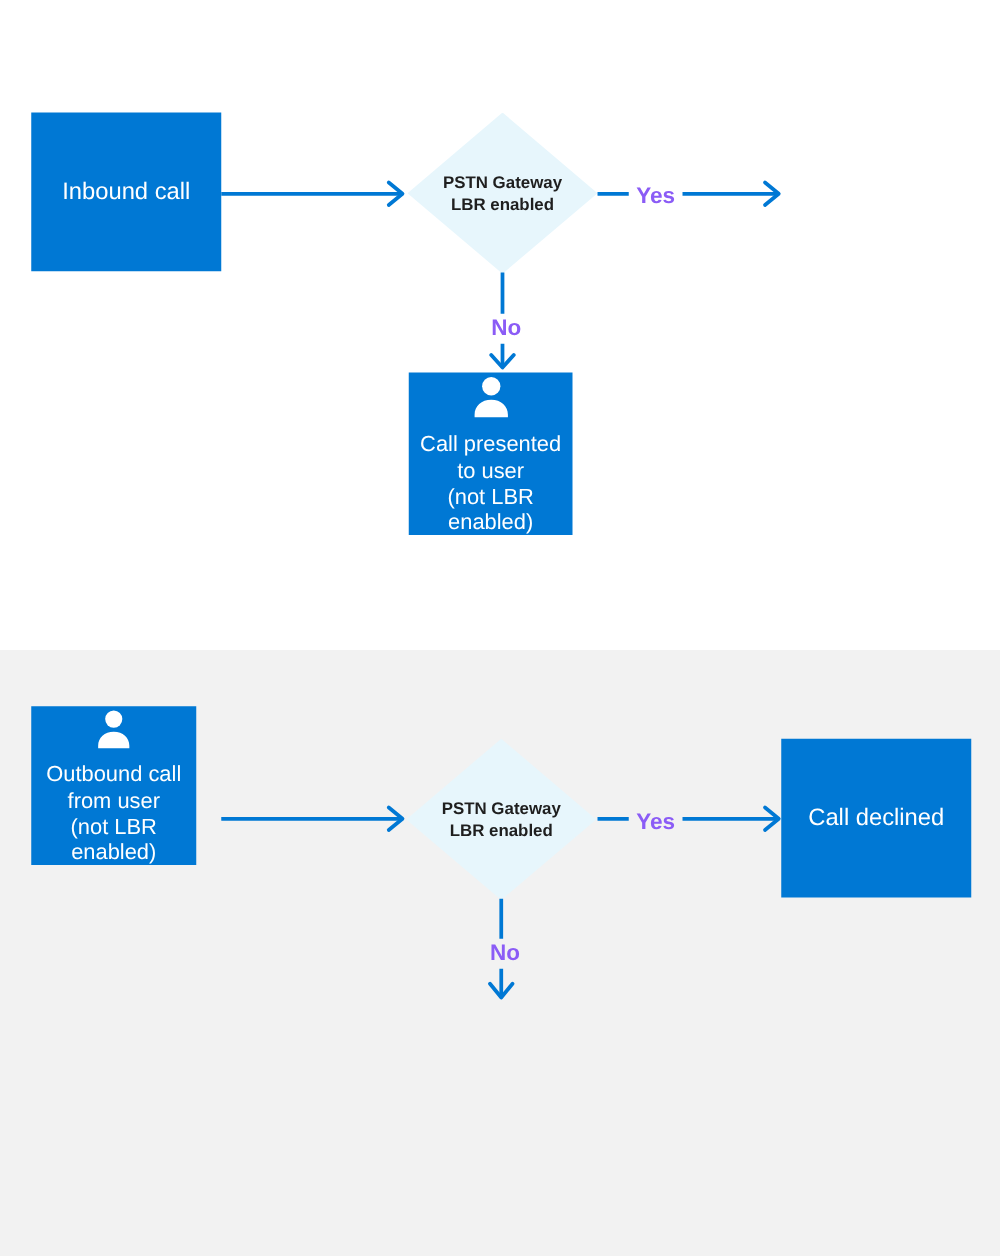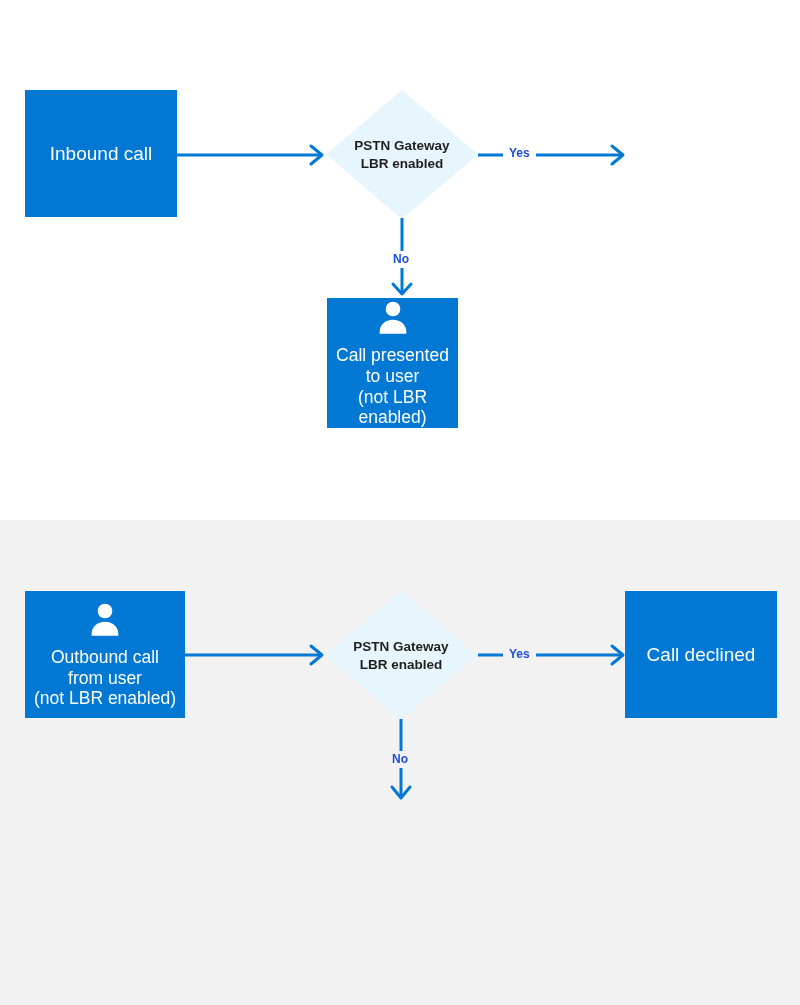--- a/index.html
+++ b/index.html
@@ -49,23 +49,23 @@
   .diamond .label {
     white-space: pre-line;
     font-size: 13.5px;
     font-weight: 700;
     color: #1F1F1F;
     line-height: 1.3;
   }
   .arrow { position: absolute; }
   .branch-label {
     position: absolute;
-    font-size: 12px;
+    font-size: 18px;
     font-weight: 600;
-    color: #1d4ed8;
+    color: #8b5cf6;
     padding: 2px 6px;
     line-height: 1.1;
   }
   .bg-white { background: #FFFFFF; }
   .bg-gray  { background: #F2F2F2; }
   .person-icon { margin-bottom: 7px; display: block; }
 </style>
 </head>
 <body>
 
@@ -103,21 +103,21 @@
   <div class="node" style="left:327px; top:298px; width:131px; height:130px;">
     <svg class="person-icon" width="40" height="40" viewBox="0 0 24 24">
       <circle cx="12" cy="6.6" r="4.4" fill="#FFFFFF"></circle>
       <path d="M12 13.1 c-4.7 0 -8 3 -8 7.2 V21.5 H20 V20.3 c0 -4.2 -3.3 -7.2 -8 -7.2 Z" fill="#FFFFFF"></path>
     </svg>
     <span class="label small">Call presented
 to user
 (not LBR enabled)</span>
   </div>
 
-  <div class="node" style="left:25px; top:591px; width:160px; height:127px;">
+  <div class="node" style="left:25px; top:565px; width:132px; height:127px;">
     <svg class="person-icon" width="40" height="40" viewBox="0 0 24 24">
       <circle cx="12" cy="6.6" r="4.4" fill="#FFFFFF"></circle>
       <path d="M12 13.1 c-4.7 0 -8 3 -8 7.2 V21.5 H20 V20.3 c0 -4.2 -3.3 -7.2 -8 -7.2 Z" fill="#FFFFFF"></path>
     </svg>
     <span class="label small">Outbound call
 from user
 (not LBR enabled)</span>
   </div>
 
   <svg class="arrow" style="left:177px; top:639px;" width="150" height="32">

